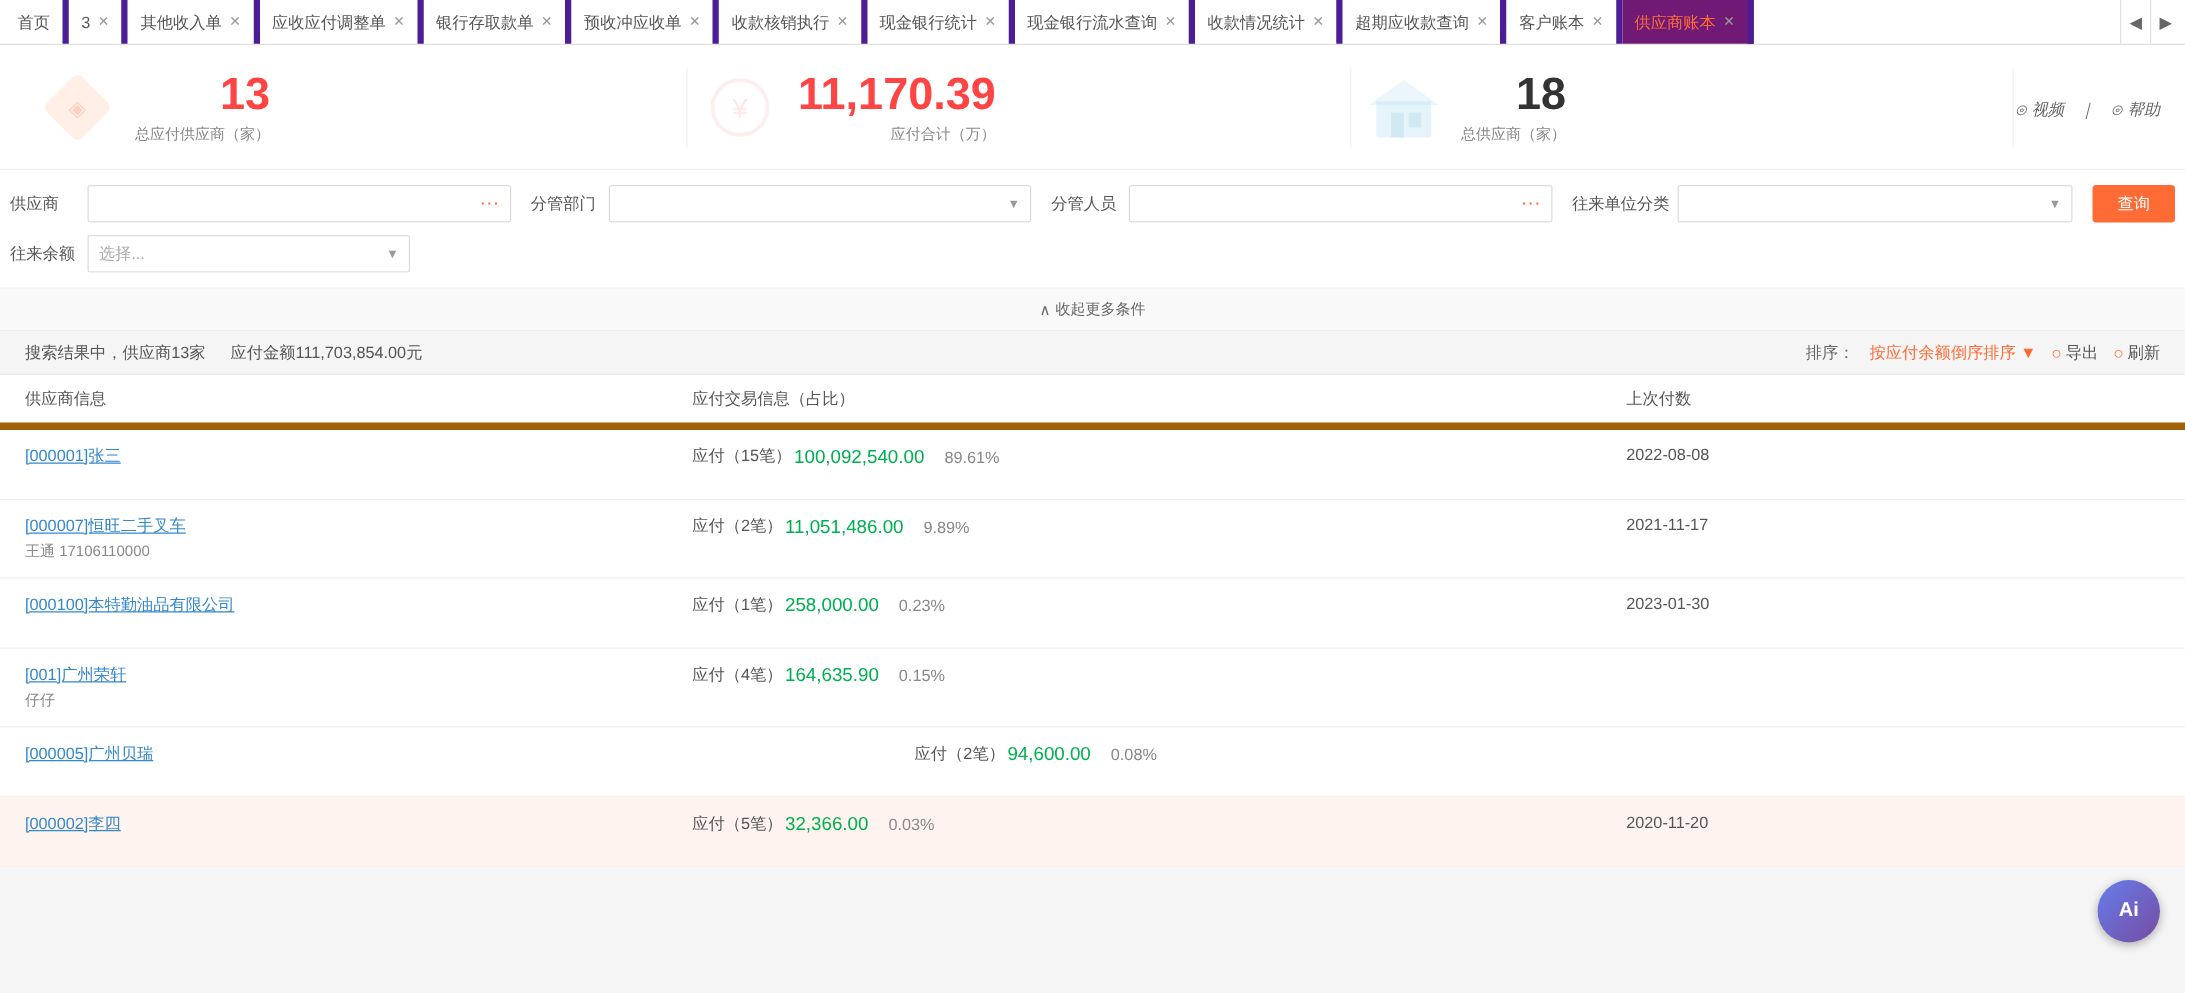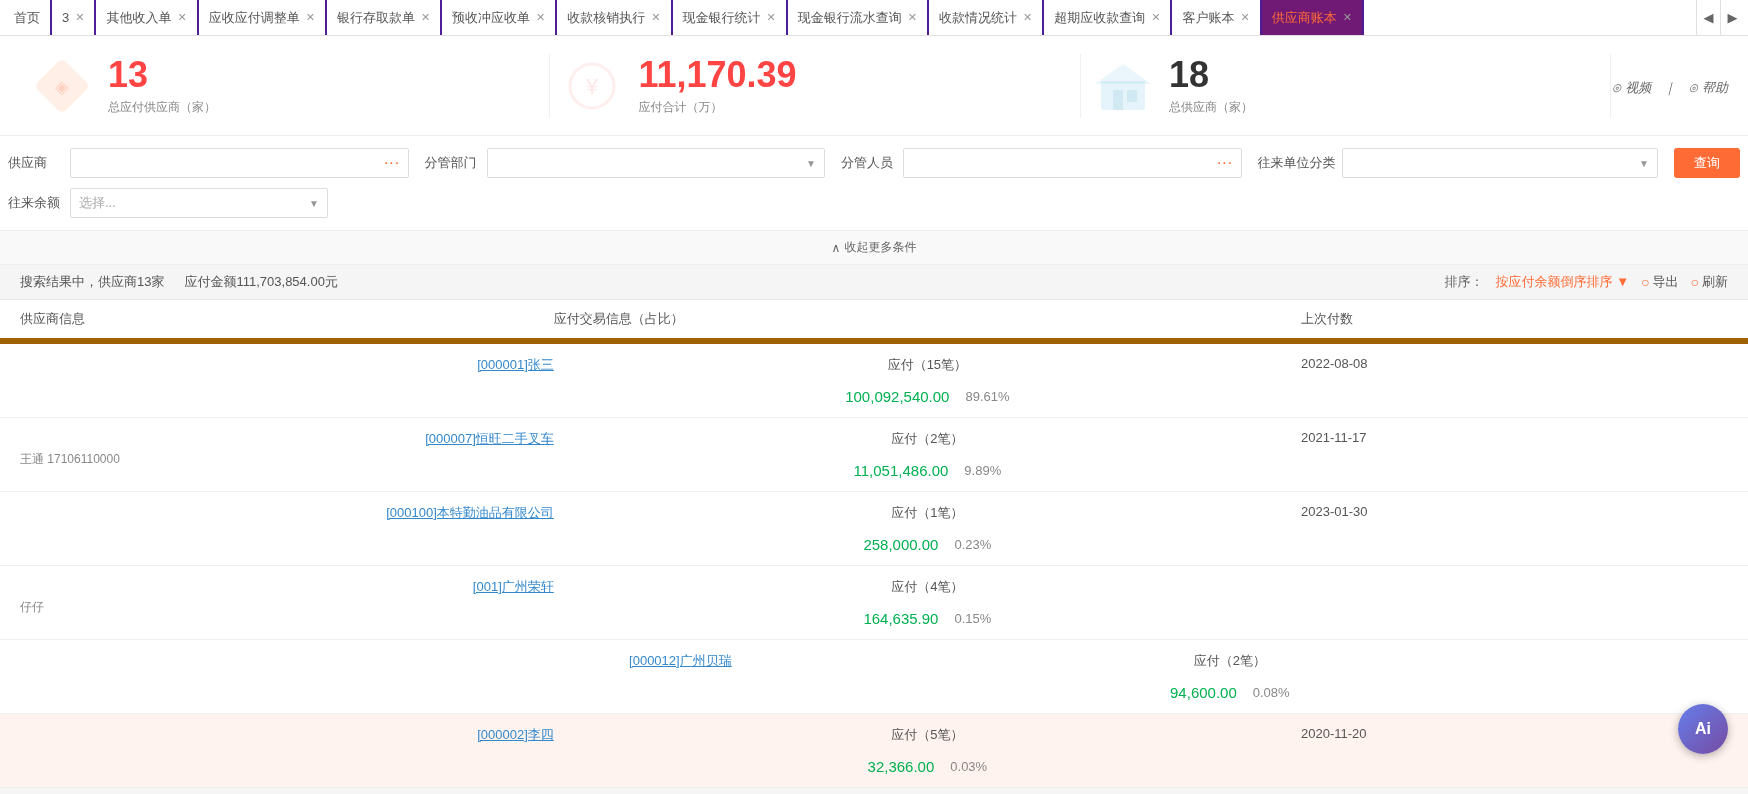--- a/index.html
+++ b/index.html
@@ -13,21 +13,21 @@
       align-items: center;
       height: 36px;
       padding: 0 4px;
       overflow: hidden;
     }
     .nav-tab {
       display: flex;
       align-items: center;
       padding: 0 10px;
       height: 36px;
-      border-right: 2px solid #4c1d95;
+      border-right: 5px solid #4c1d95;
       white-space: nowrap;
       cursor: pointer;
       font-size: 13px;
       color: #555;
       gap: 4px;
     }
     .nav-tab.active { color: #ff6b35; background: #701a75; }
     .nav-tab .close-x { color: #999; font-size: 11px; cursor: pointer; margin-left: 2px; }
     .nav-arrows {
       display: flex;
@@ -67,21 +67,21 @@
       height: 64px;
       display: flex;
       align-items: center;
       justify-content: center;
       font-size: 36px;
       opacity: 0.4;
     }
     .card-icon.orange { color: #ff8c69; }
     .card-icon.pink { color: #ff8c8c; }
     .card-icon.blue { color: #69b0d4; }
-    .card-info { display: flex; flex-direction: column; }
+    .card-info { display: flex; flex-direction: column; align-items: flex-end; }
     .card-number { font-size: 36px; font-weight: bold; color: #ff4444; line-height: 1.1; }
     .card-number.dark { color: #333; }
     .card-label { font-size: 12px; color: #888; margin-top: 4px; }
 
     .top-right-links {
       margin-left: auto;
       display: flex;
       gap: 12px;
       font-size: 13px;
       color: #666;
@@ -227,25 +227,24 @@
       align-items: flex-start;
       min-height: 56px;
     }
     .table-row.highlighted { background: #fff3ef; }
 
     .supplier-link {
       color: #3388cc;
       cursor: pointer;
       text-decoration: underline;
       font-size: 13px;
-      text-align: right;
     }
     .supplier-sub { font-size: 12px; color: #888; margin-top: 3px; }
 
-    .transaction-info { display: flex; flex-direction: column; gap: 14px; align-items: center; }
+    .transaction-info { display: flex; flex-direction: row; gap: 2px; }
     .transaction-label { font-size: 13px; color: #555; }
     .transaction-amount { font-size: 15px; color: #00b050; font-weight: 500; cursor: pointer; }
     .transaction-row { display: flex; align-items: center; gap: 16px; }
     .transaction-percent { font-size: 13px; color: #888; }
 
     .last-payment { font-size: 13px; color: #555; padding-top: 4px; }
 
     
     .table-container { overflow-y: auto; max-height: 480px; }
     .table-container::-webkit-scrollbar { width: 6px; }
@@ -527,21 +526,21 @@
           </div>
         </div>
       </div>
       <div class="col-last-payment">
         <span class="last-payment"></span>
       </div>
     </div>
 
     <div class="table-row">
       <div class="col-supplier">
-        <div class="supplier-link">[000012]广州贝瑞</div>
+        <div class="supplier-link">[000005]广州贝瑞</div>
       </div>
       <div class="col-transaction">
         <div class="transaction-info">
           <span class="transaction-label">应付（2笔）</span>
           <div class="transaction-row">
             <span class="transaction-amount">94,600.00</span>
             <span class="transaction-percent">0.08%</span>
           </div>
         </div>
       </div>

